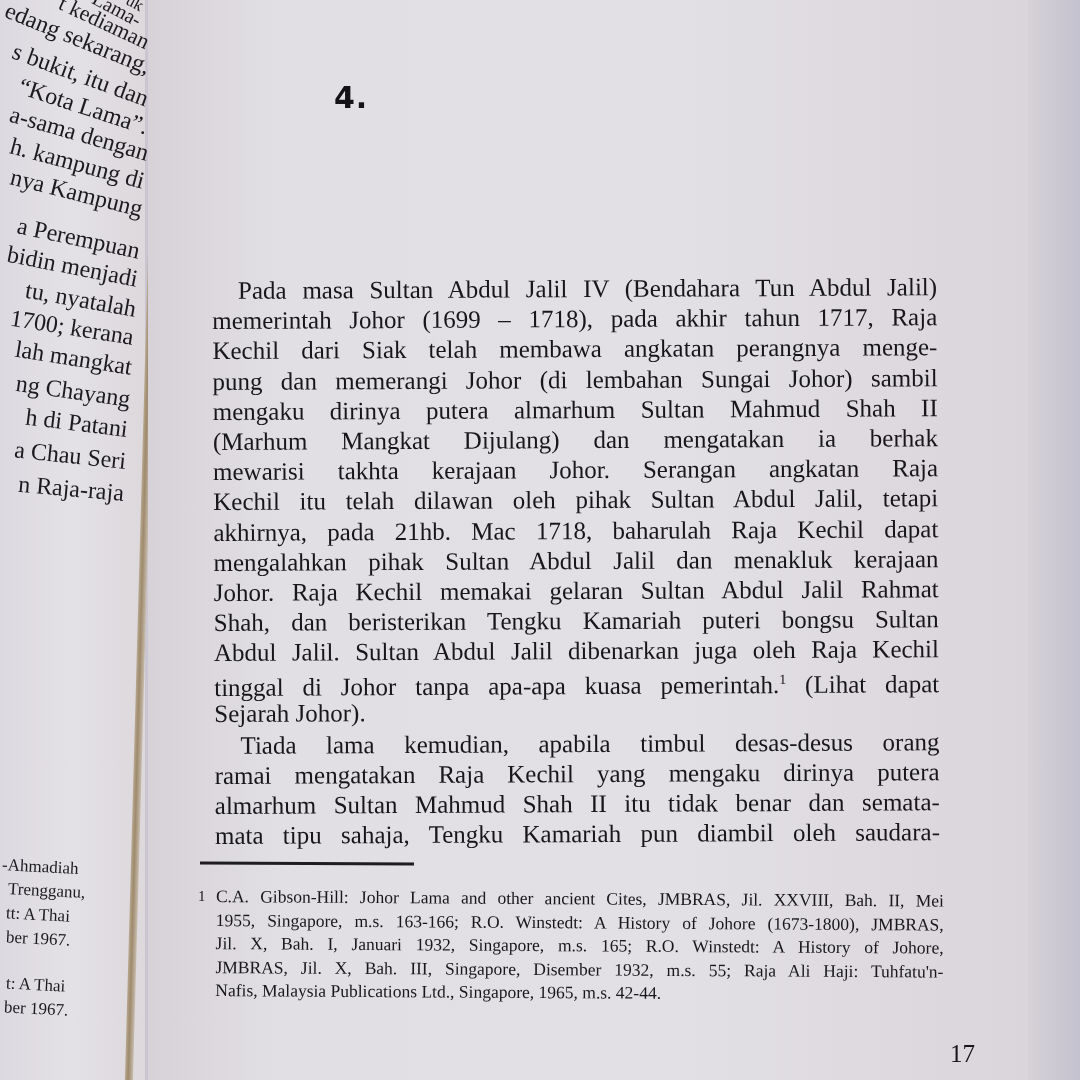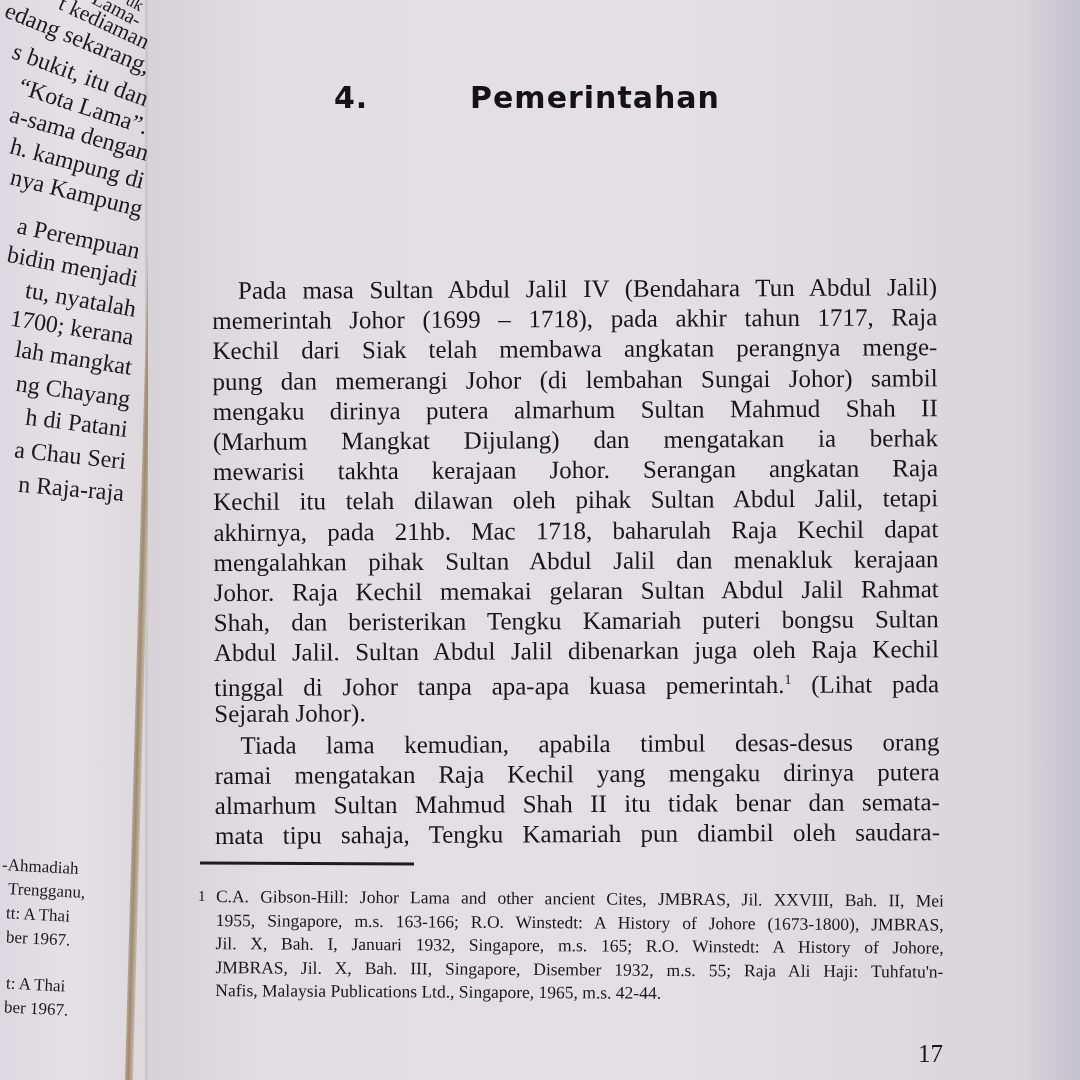--- a/index.html
+++ b/index.html
@@ -66,21 +66,21 @@
   .footnotes {
     position: absolute; left: 196px; top: 885px; width: 748px;
     font-size: 17.5px; line-height: 23.5px; color: #19171b;
     transform: rotate(0.35deg); transform-origin: left top;
   }
   .fn-line { white-space: nowrap; text-align: justify; text-align-last: justify; padding-left: 20px; height: 23.5px; }
   .fn-last { text-align-last: left; }
   .fn-mark { position: absolute; left: 2px; top: 0; font-size: 15px; }
 
   .page-number {
-    position: absolute; left: 918px; top: 1040px;
+    position: absolute; left: 950px; top: 1040px;
     font-size: 25px; color: #18161a;
   }
 </style>
 </head>
 <body>
 
 <div class="scene">
 
   <div class="left-page"></div>
   <div class="left-text">
@@ -113,38 +113,37 @@
 
   <div class="gutter"></div>
 
   <div class="main-page"></div>
   <div class="page-edge"></div>
 
   <div class="heading">
     <div class="h-line" style="position:relative;">
       <span class="h-num">4.</span>
     </div>
-    <div class="h-line" style="padding-left:30px;">Pemerintahan</div>
   </div>
 
   <div class="body-text">
     <div class="p-line indent">Pada masa Sultan Abdul Jalil IV (Bendahara Tun Abdul Jalil)</div>
     <div class="p-line">memerintah Johor (1699 – 1718), pada akhir tahun 1717, Raja</div>
     <div class="p-line">Kechil dari Siak telah membawa angkatan perangnya menge-</div>
     <div class="p-line">pung dan memerangi Johor (di lembahan Sungai Johor) sambil</div>
     <div class="p-line">mengaku dirinya putera almarhum Sultan Mahmud Shah II</div>
     <div class="p-line">(Marhum Mangkat Dijulang) dan mengatakan ia berhak</div>
     <div class="p-line">mewarisi takhta kerajaan Johor. Serangan angkatan Raja</div>
     <div class="p-line">Kechil itu telah dilawan oleh pihak Sultan Abdul Jalil, tetapi</div>
     <div class="p-line">akhirnya, pada 21hb. Mac 1718, baharulah Raja Kechil dapat</div>
     <div class="p-line">mengalahkan pihak Sultan Abdul Jalil dan menakluk kerajaan</div>
     <div class="p-line">Johor. Raja Kechil memakai gelaran Sultan Abdul Jalil Rahmat</div>
     <div class="p-line">Shah, dan beristerikan Tengku Kamariah puteri bongsu Sultan</div>
     <div class="p-line">Abdul Jalil. Sultan Abdul Jalil dibenarkan juga oleh Raja Kechil</div>
-    <div class="p-line"><span>tinggal di Johor tanpa apa-apa kuasa pemerintah.</span><span class="sup">1</span><span> (Lihat pada</span></div>
+    <div class="p-line"><span>tinggal di Johor tanpa apa-apa kuasa pemerintah.</span><span class="sup">1</span><span> (Lihat dapat</span></div>
     <div class="p-line last-line">Sejarah Johor).</div>
     <div class="p-line indent" style="margin-top:2px;">Tiada lama kemudian, apabila timbul desas-desus orang</div>
     <div class="p-line">ramai mengatakan Raja Kechil yang mengaku dirinya putera</div>
     <div class="p-line">almarhum Sultan Mahmud Shah II itu tidak benar dan semata-</div>
     <div class="p-line">mata tipu sahaja, Tengku Kamariah pun diambil oleh saudara-</div>
   </div>
 
   <div class="footnote-rule"></div>
 
   <div class="footnotes">

